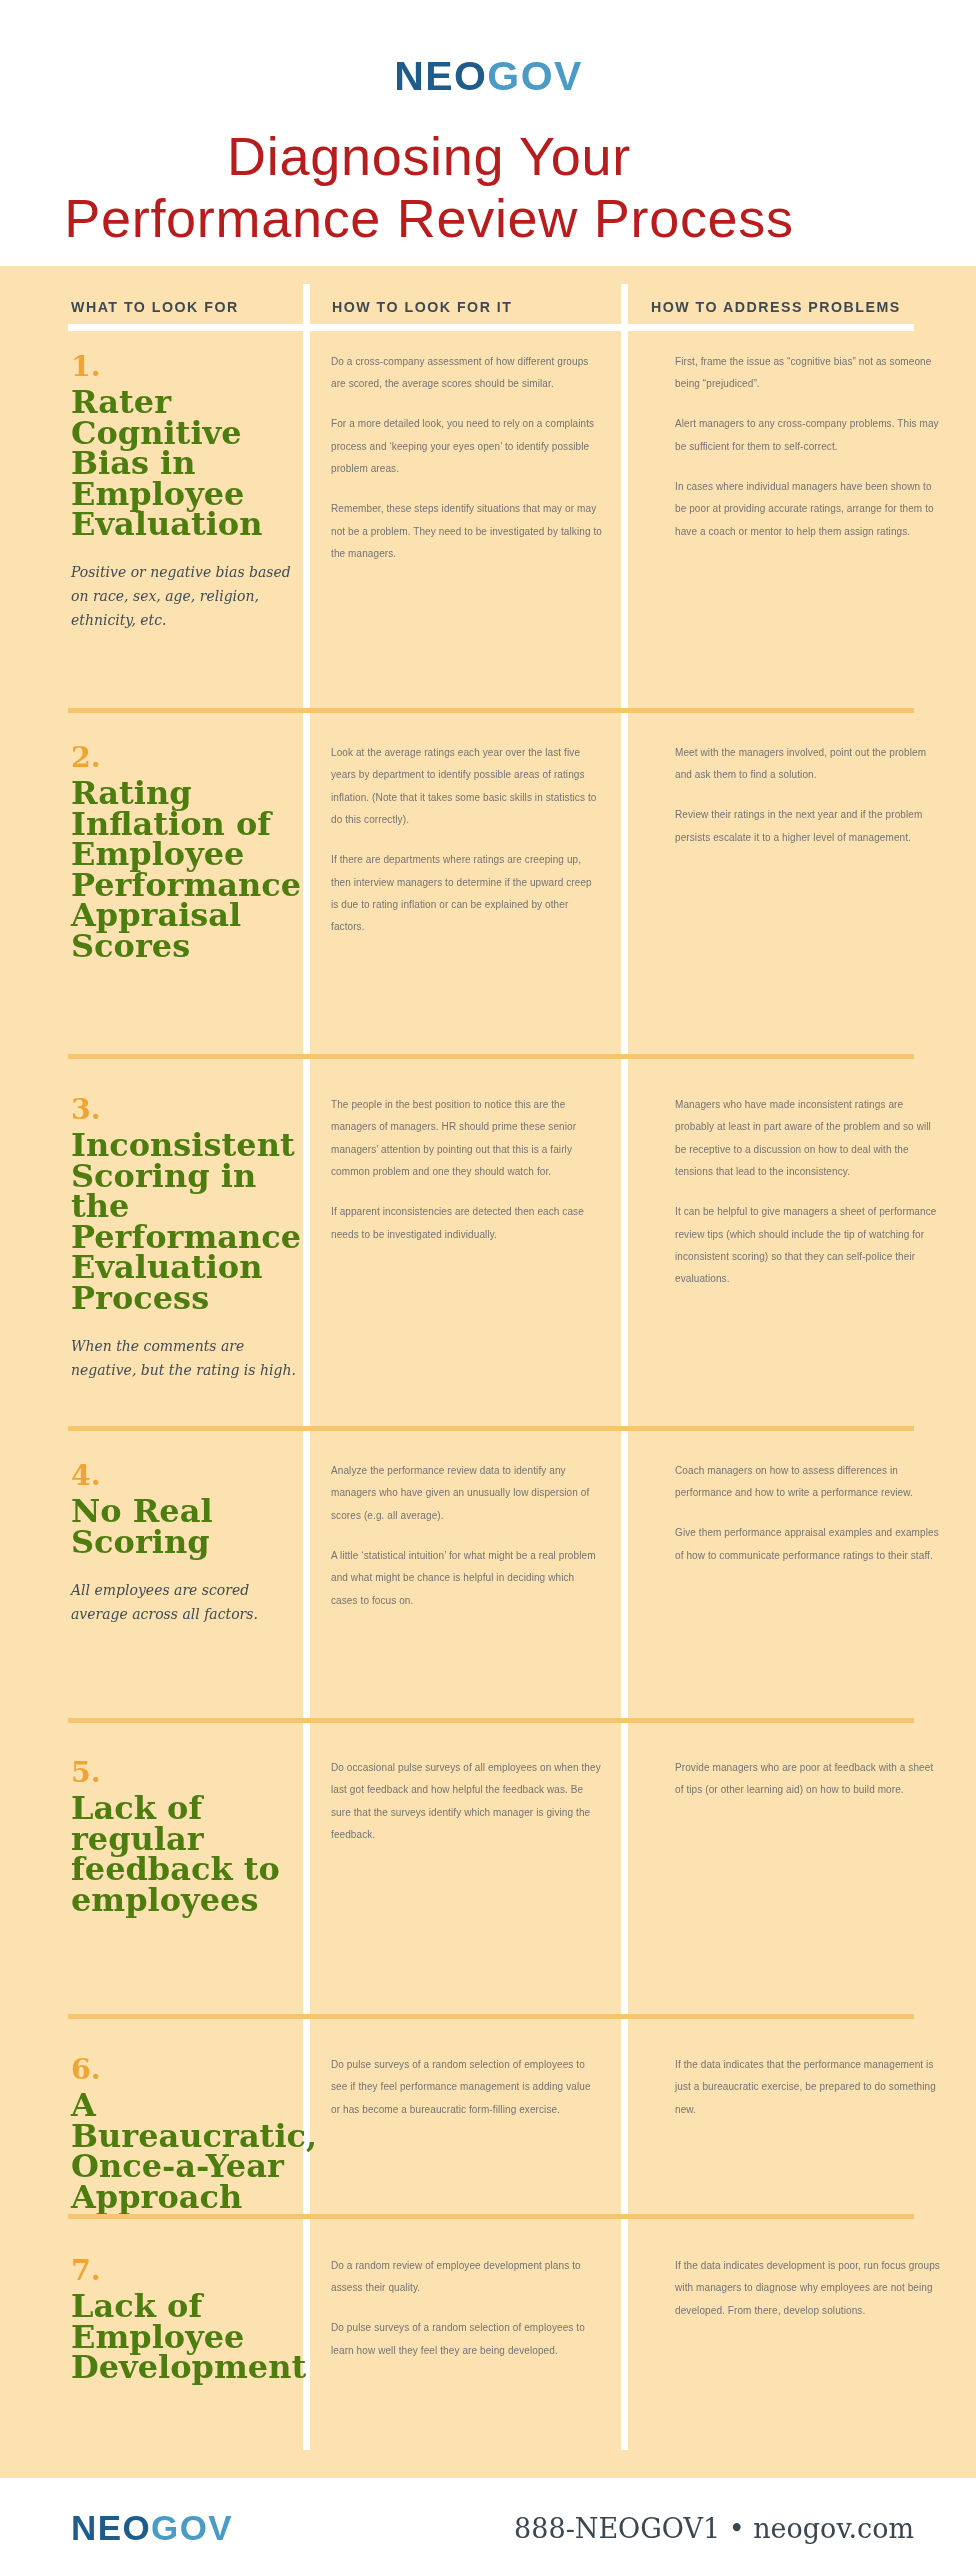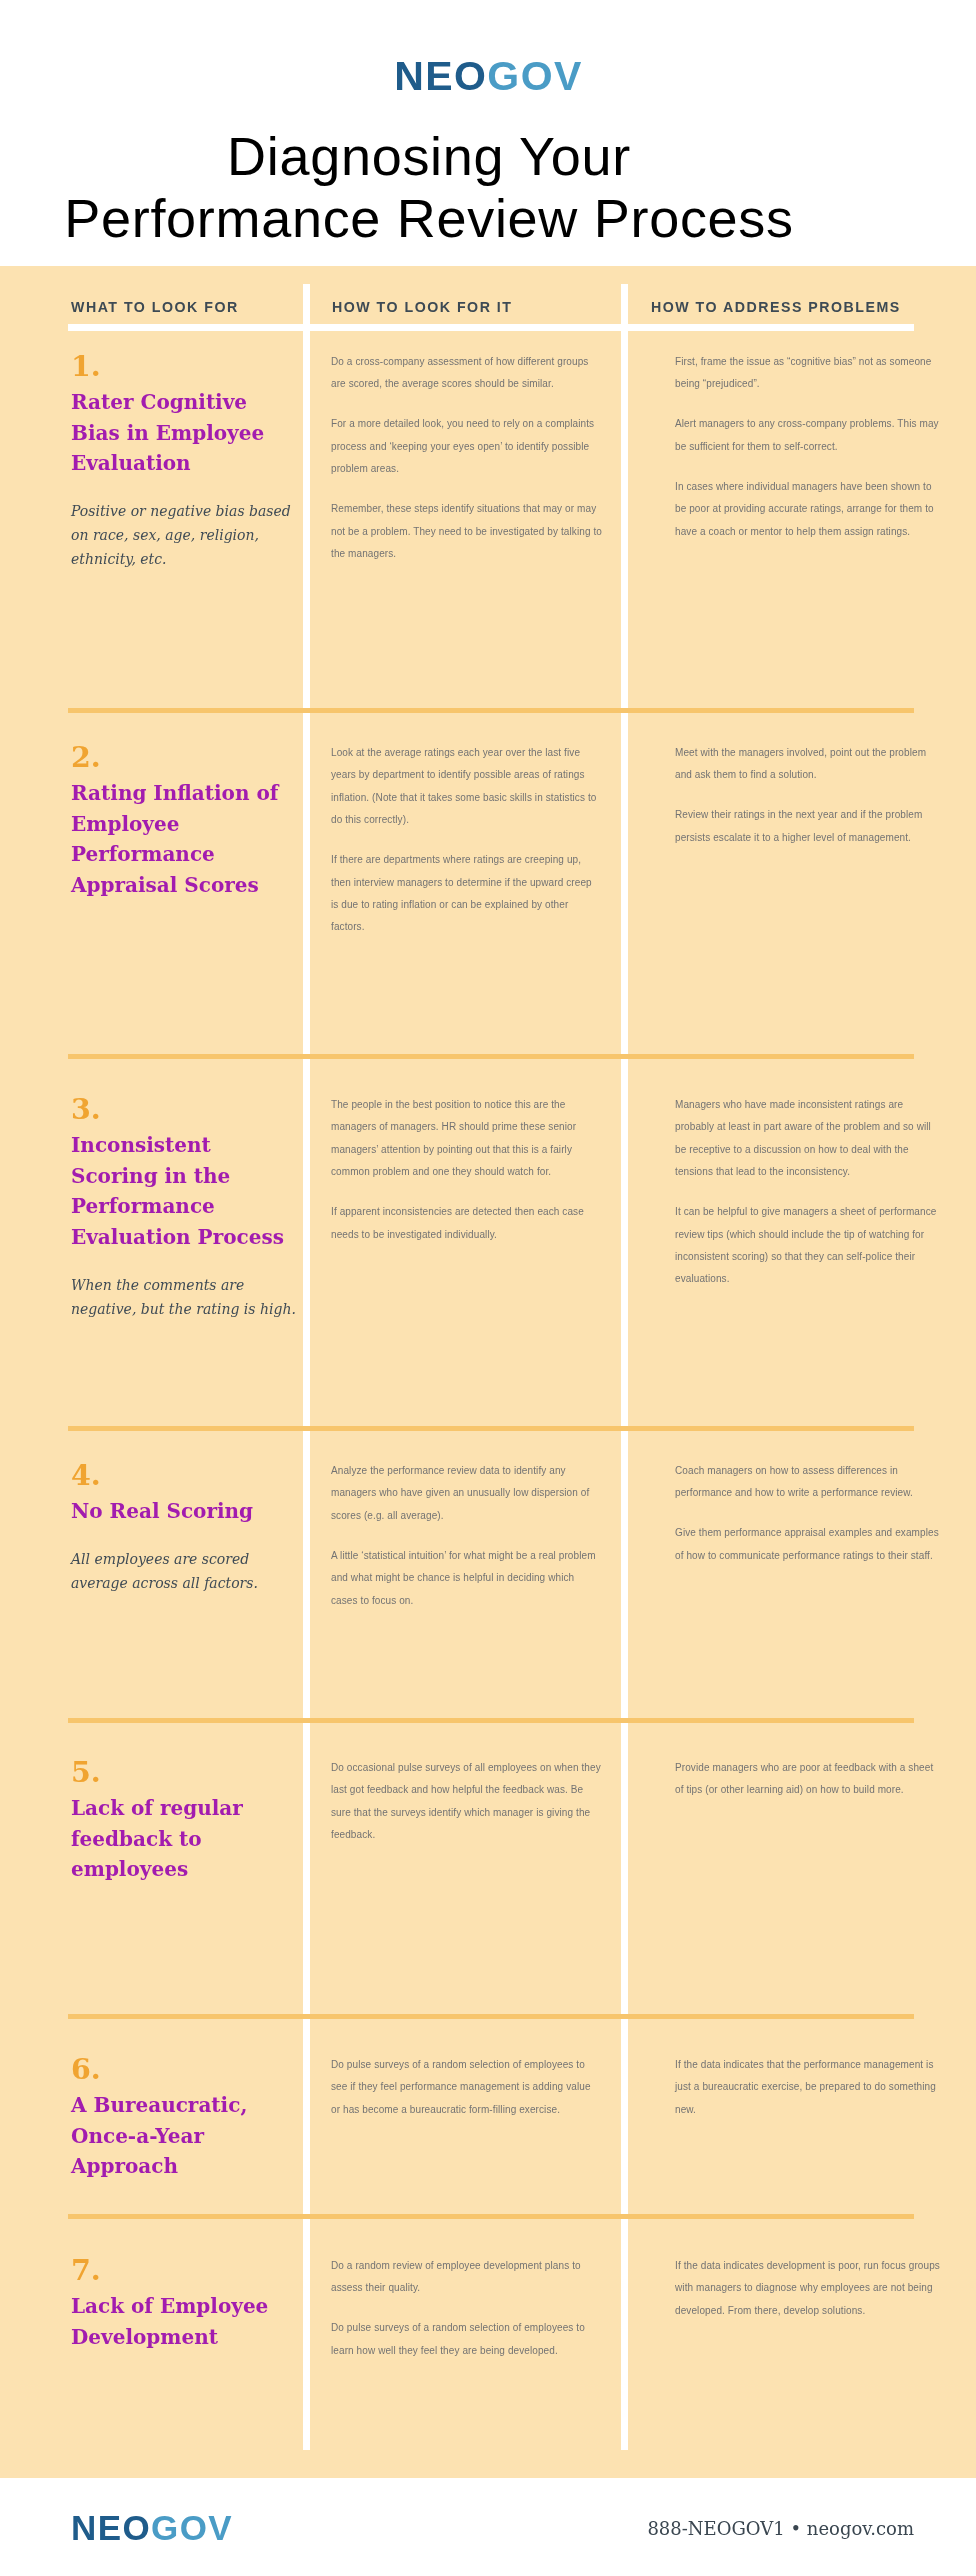--- a/index.html
+++ b/index.html
@@ -6,21 +6,21 @@
   .page{position:relative;width:977px;height:2576px;background:#ffffff;
         font-family:"Liberation Sans",sans-serif;overflow:hidden;}
 
   
   .top-header{position:absolute;top:0;left:0;width:977px;height:266px;background:#ffffff;}
   .logo{position:absolute;top:56px;left:0;width:977px;text-align:center;
         font-weight:bold;font-size:41px;line-height:41px;letter-spacing:1.4px;}
   .logo .neo{color:#1F5C8B;}
   .logo .gov{color:#4A9CC6;}
   .main-title{position:absolute;top:125px;left:0;width:858px;margin:0;text-align:center;
-        font-weight:300;font-size:54px;line-height:62px;letter-spacing:0.7px;color:#000000;}
+        font-weight:300;font-size:54px;line-height:62px;letter-spacing:0.7px;color:#b91c1c;}
 
   
   .table-area{position:absolute;top:266px;left:0;width:977px;height:2212px;background:#FCE2B1;}
   .vdiv{position:absolute;top:17.6px;width:6.8px;height:2166px;background:#ffffff;}
   .vdiv.v1{left:303px;}
   .vdiv.v2{left:621px;}
   .col-header{position:absolute;top:33px;font-size:14.2px;font-weight:bold;
         letter-spacing:1.5px;color:#3D4A54;}
   .col-header.c1{left:71px;}
   .col-header.c2{left:332px;}
@@ -29,36 +29,36 @@
   .separator{position:absolute;left:68px;width:846px;height:5.4px;background:#F7C56C;}
 
   .row{position:absolute;left:0;width:977px;}
   .cell{position:absolute;top:0;}
   .cell.col1{left:71px;width:231px;}
   .cell.col2{left:331px;width:271px;}
   .cell.col3{left:651px;width:269px;margin-left:24px;}
   .row-number{font-family:"DejaVu Serif","Liberation Serif",serif;font-weight:bold;
         font-size:28.5px;line-height:31px;color:#F0A431;}
   .row-title{margin:5.4px 0 0 0;font-family:"DejaVu Serif","Liberation Serif",serif;
-        font-weight:bold;font-size:20px;line-height:30.5px;color:#a21caf;}
+        font-weight:bold;font-size:32px;line-height:30.5px;color:#4d7c0f;}
   .row-subtitle{margin:20.4px 0 0 0;font-family:"DejaVu Serif","Liberation Serif",serif;
         font-style:italic;font-size:14px;line-height:24px;color:#3F4B55;}
   .cell p.body{margin:0 0 17.6px 0;font-size:10px;line-height:22.4px;
         letter-spacing:0.1px;color:#737373;}
   .cell p.body:last-child{margin-bottom:0;}
 
   
   .footer{position:absolute;top:2478px;left:0;width:977px;height:98px;background:#ffffff;}
   .footer .logo-small{position:absolute;top:32px;left:71px;font-weight:bold;
         font-size:35px;line-height:35px;letter-spacing:1.4px;}
   .footer .logo-small .neo{color:#1F5C8B;}
   .footer .logo-small .gov{color:#4A9CC6;}
   .footer .contact{position:absolute;top:37px;right:63px;
         font-family:"DejaVu Serif","Liberation Serif",serif;
-        font-size:18px;line-height:27px;color:#3A4650;}
+        font-size:27px;line-height:27px;color:#3A4650;}
 </style>
 </head>
 <body>
 
 <div class="page">
 
   <div class="top-header">
     <div class="logo">
       <span class="neo">NEO</span><span class="gov">GOV</span>
     </div>

